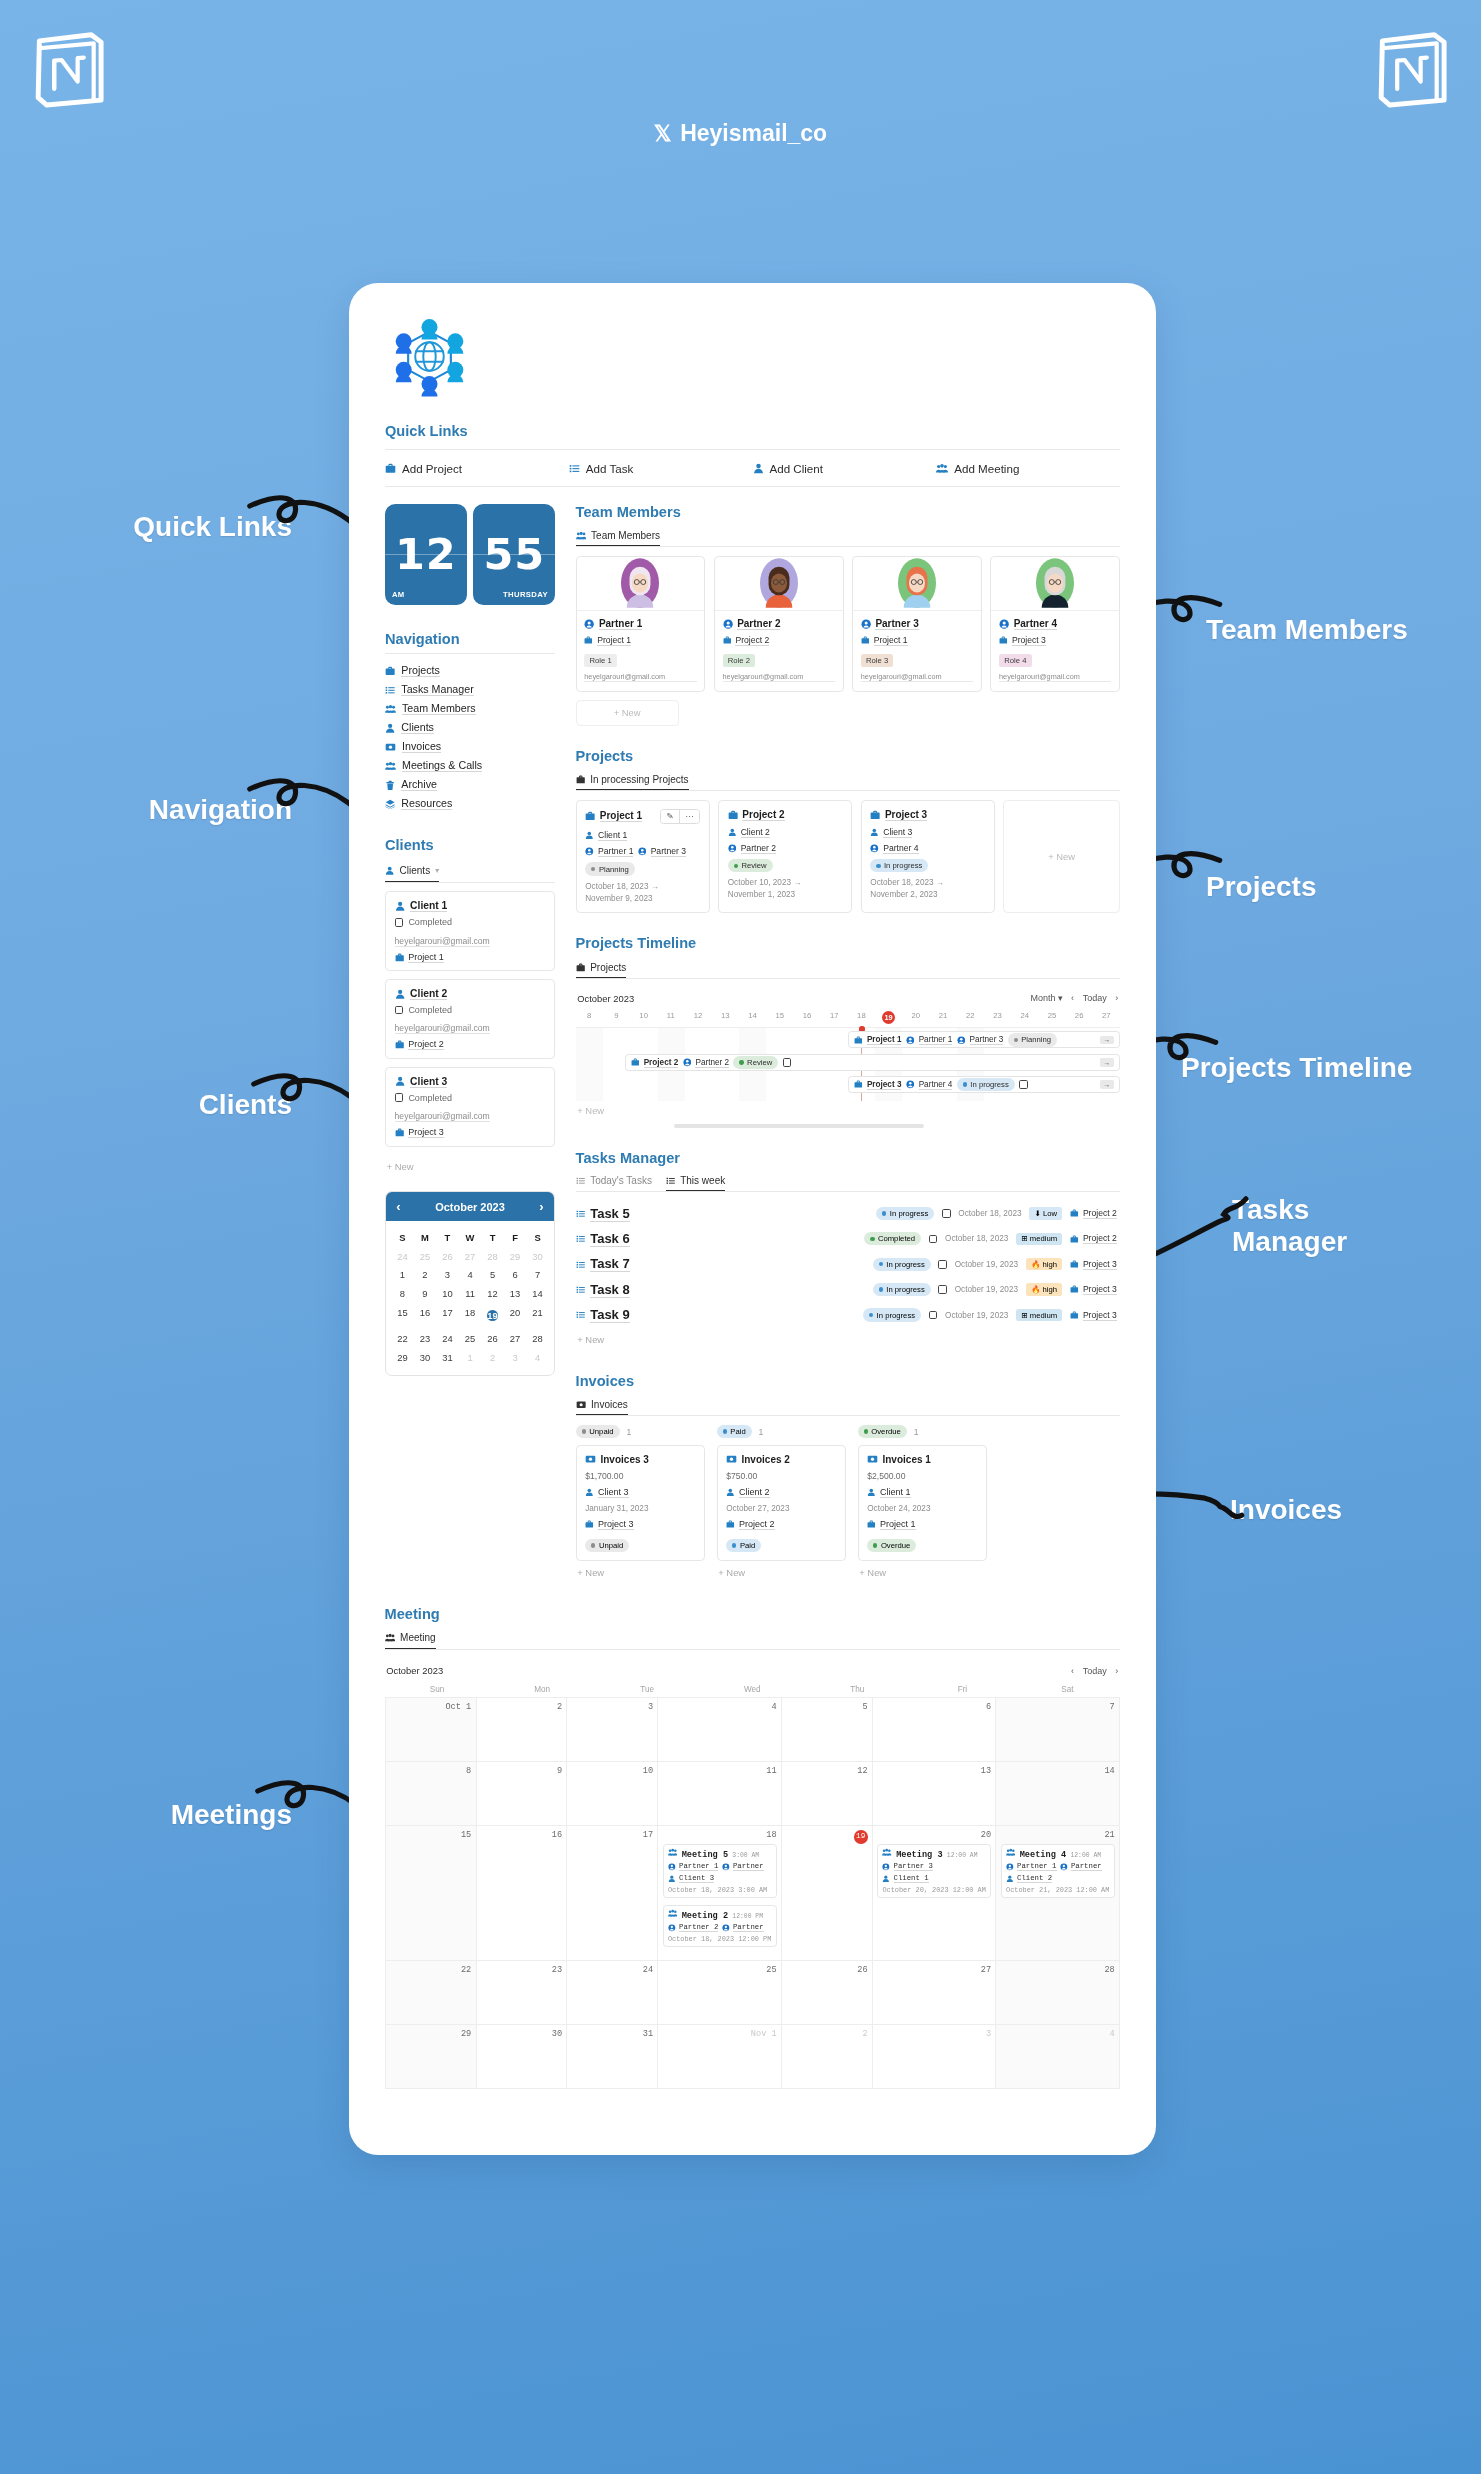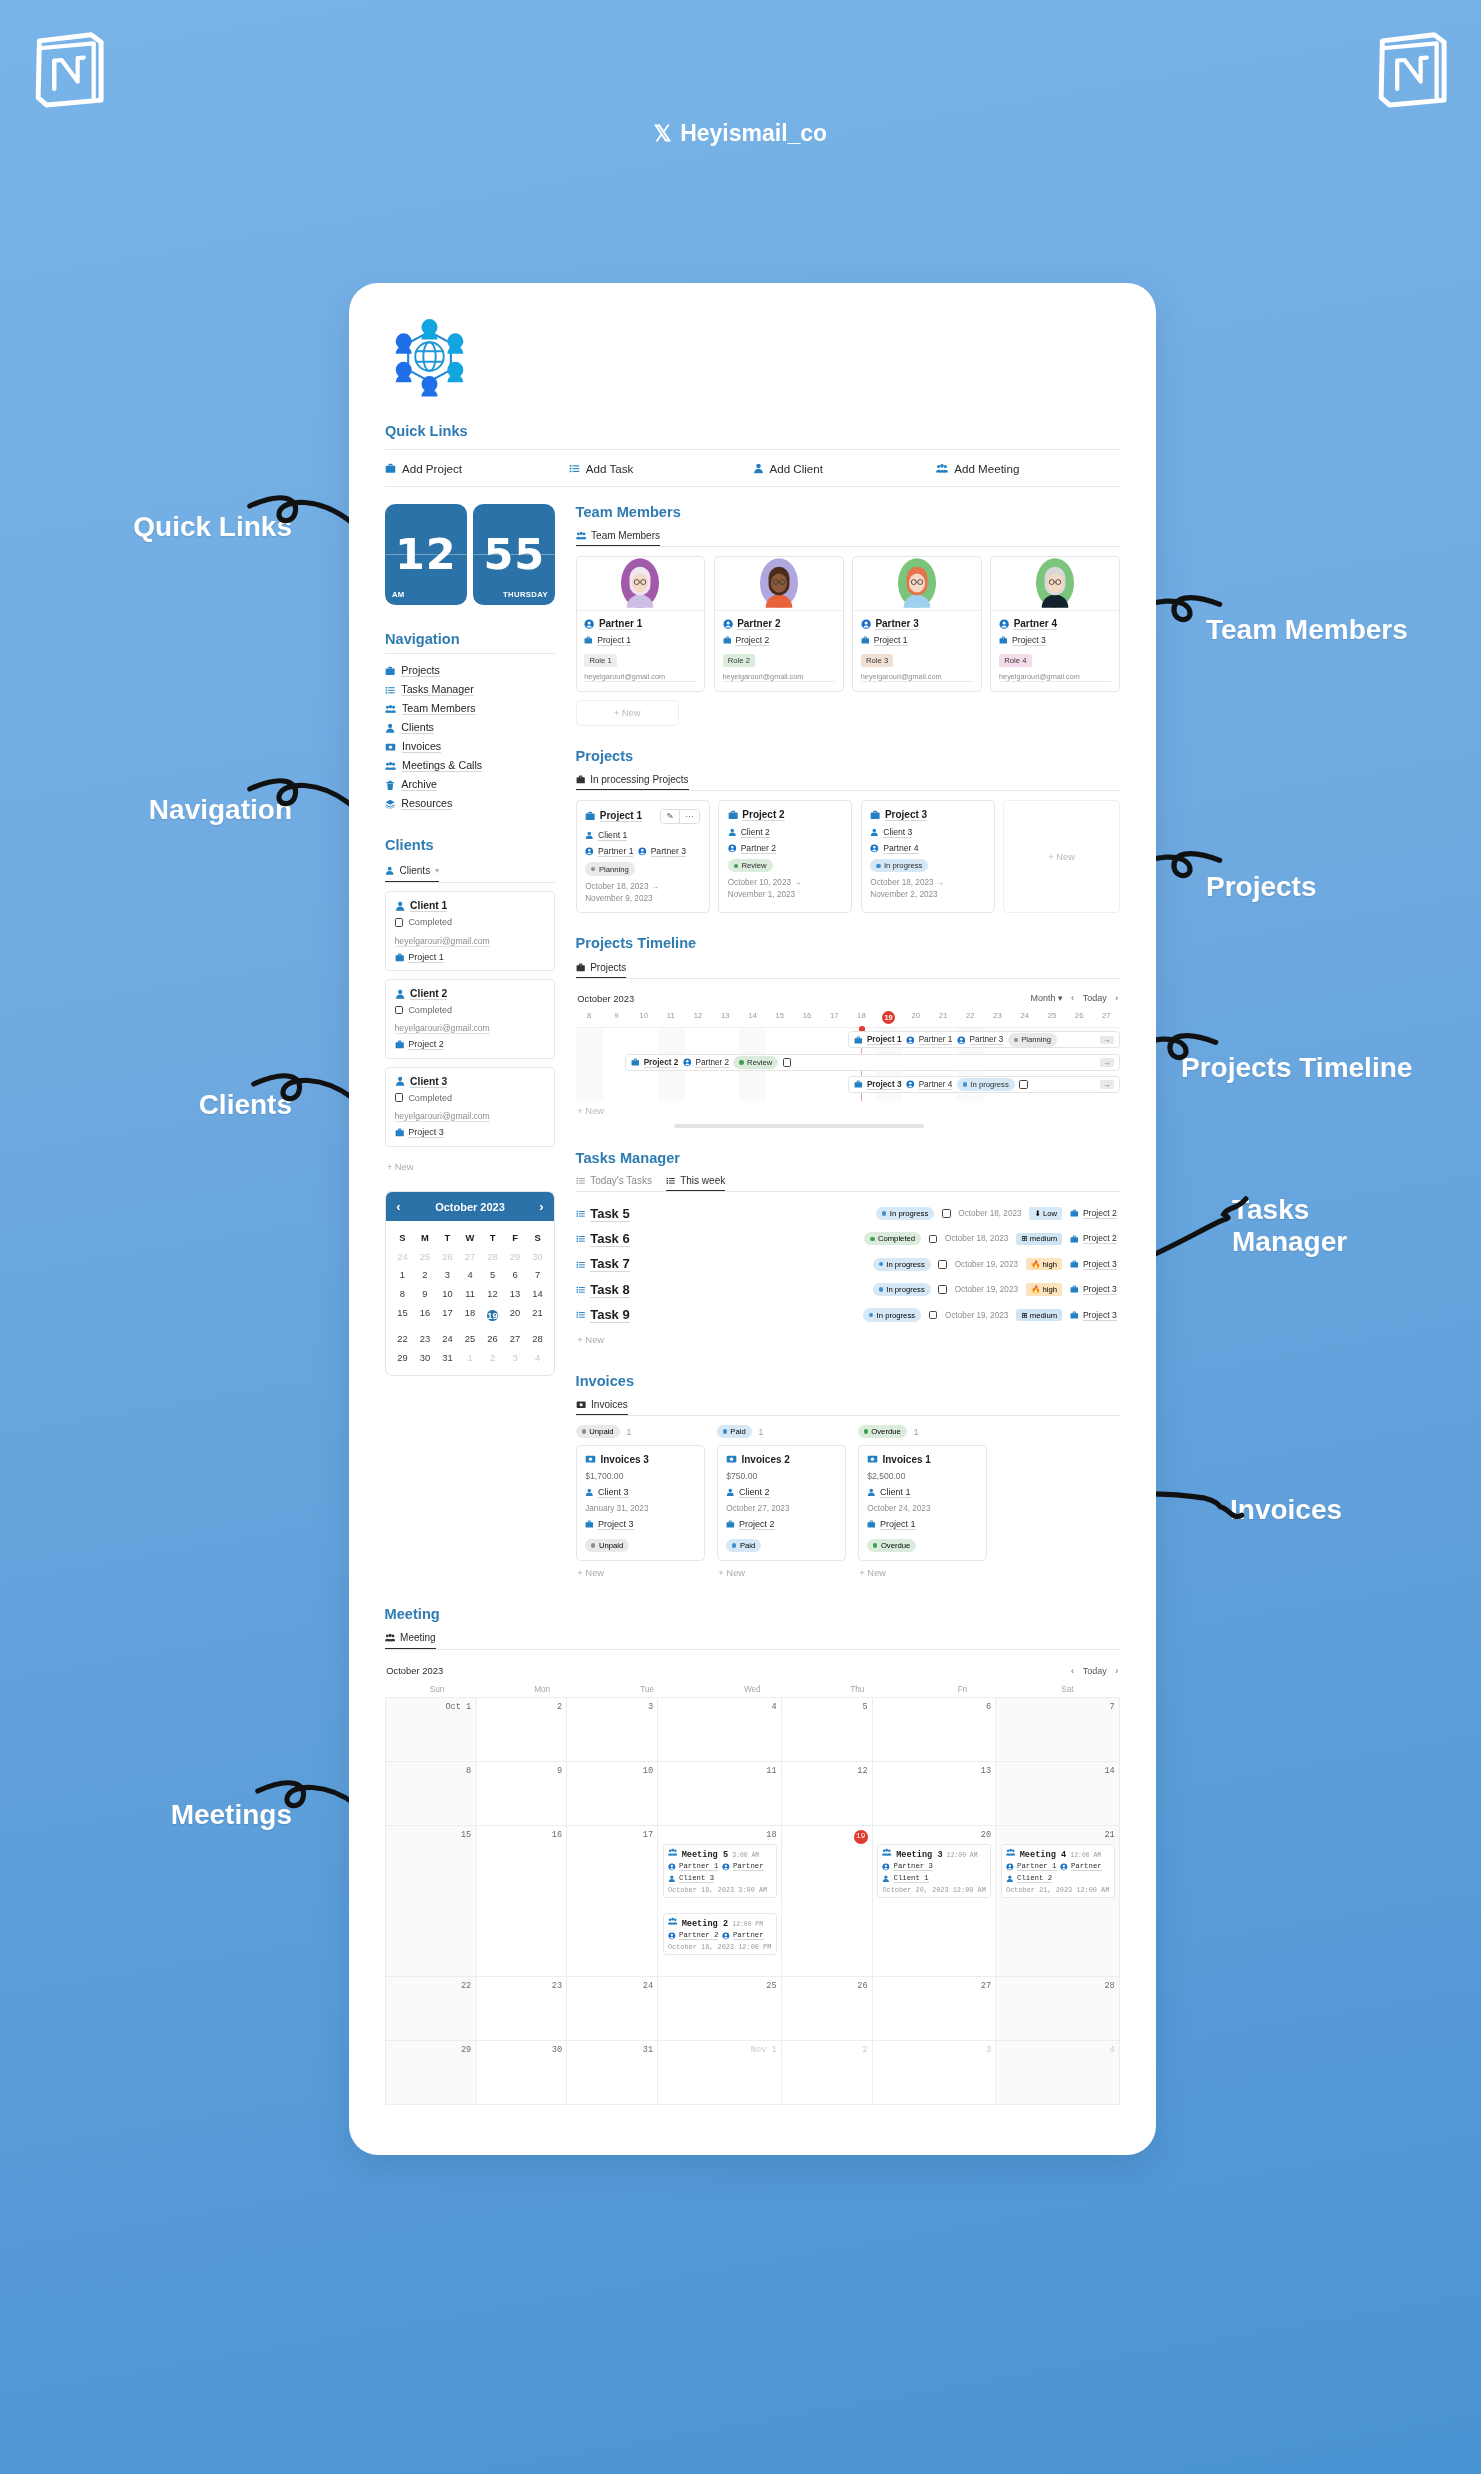--- a/index.html
+++ b/index.html
@@ -351,21 +351,21 @@
   .mt-cell.wk { background: #fafafa; }
   .mt-num { text-align: right; font-size: 8.6px; color: #6b6b6b; display: block; margin-bottom: 3.4px; }
   .mt-num.out { color: #c9c9c9; }
   .mt-num.today {
     background: #e03b2f; color: #fff; border-radius: 50%;
     width: 13.7px; height: 13.7px; line-height: 13.7px; font-size: 7.7px;
     display: inline-block; text-align: center; float: right;
   }
   .mt-ev {
     border: 0.9px solid #e6e6e6; border-radius: 3.4px; background: #fff;
-    padding: 3.4px 4.3px; margin-bottom: 15px; overflow: hidden;
+    padding: 3.4px 4.3px; margin-bottom: 7px; overflow: hidden;
   }
   .mt-ev-top {
     display: flex; align-items: baseline; gap: 4.3px; white-space: nowrap;
   }
   .mt-ev-name { font-size: 8.6px; font-weight: 700; color: #1d1d1d; }
   .mt-ev-time { font-size: 6.4px; color: #9a9a9a; }
   .mt-ev-row {
     display: flex; align-items: center; gap: 3.4px; white-space: nowrap;
     font-size: 7.3px; color: #2c2c2c; margin-top: 2.6px;
   }

